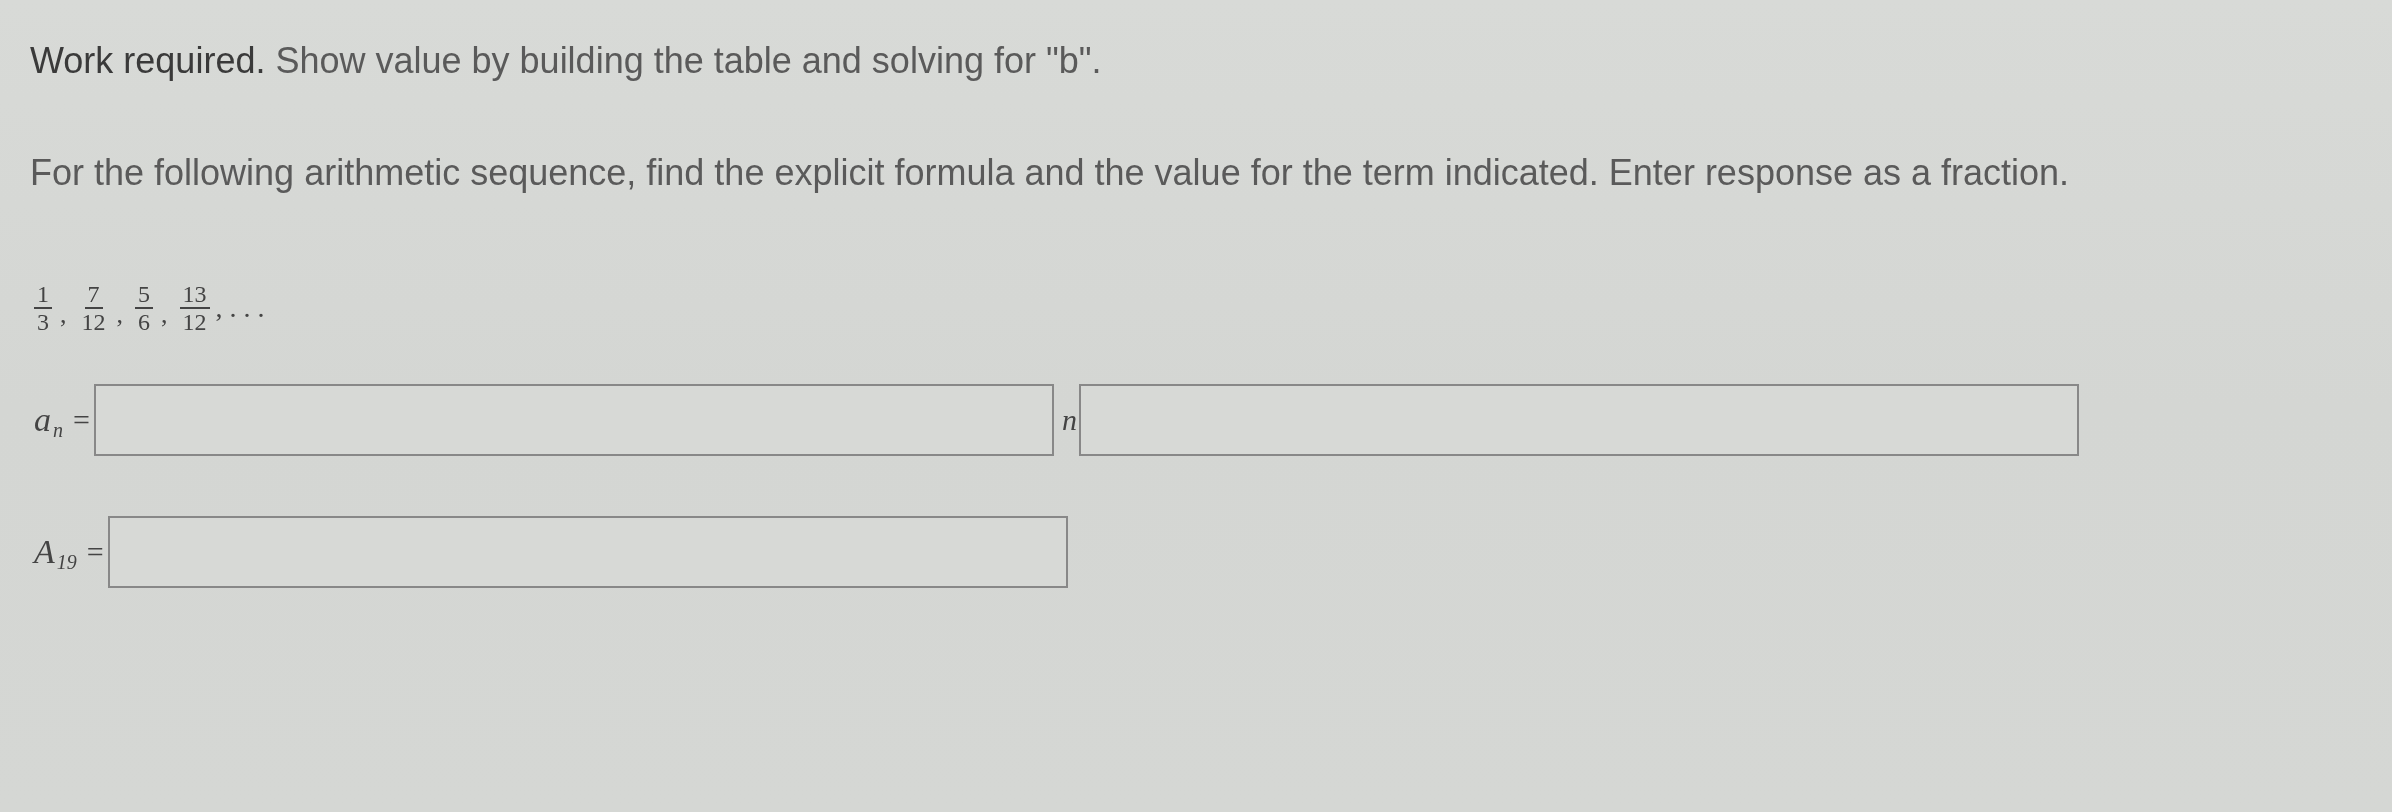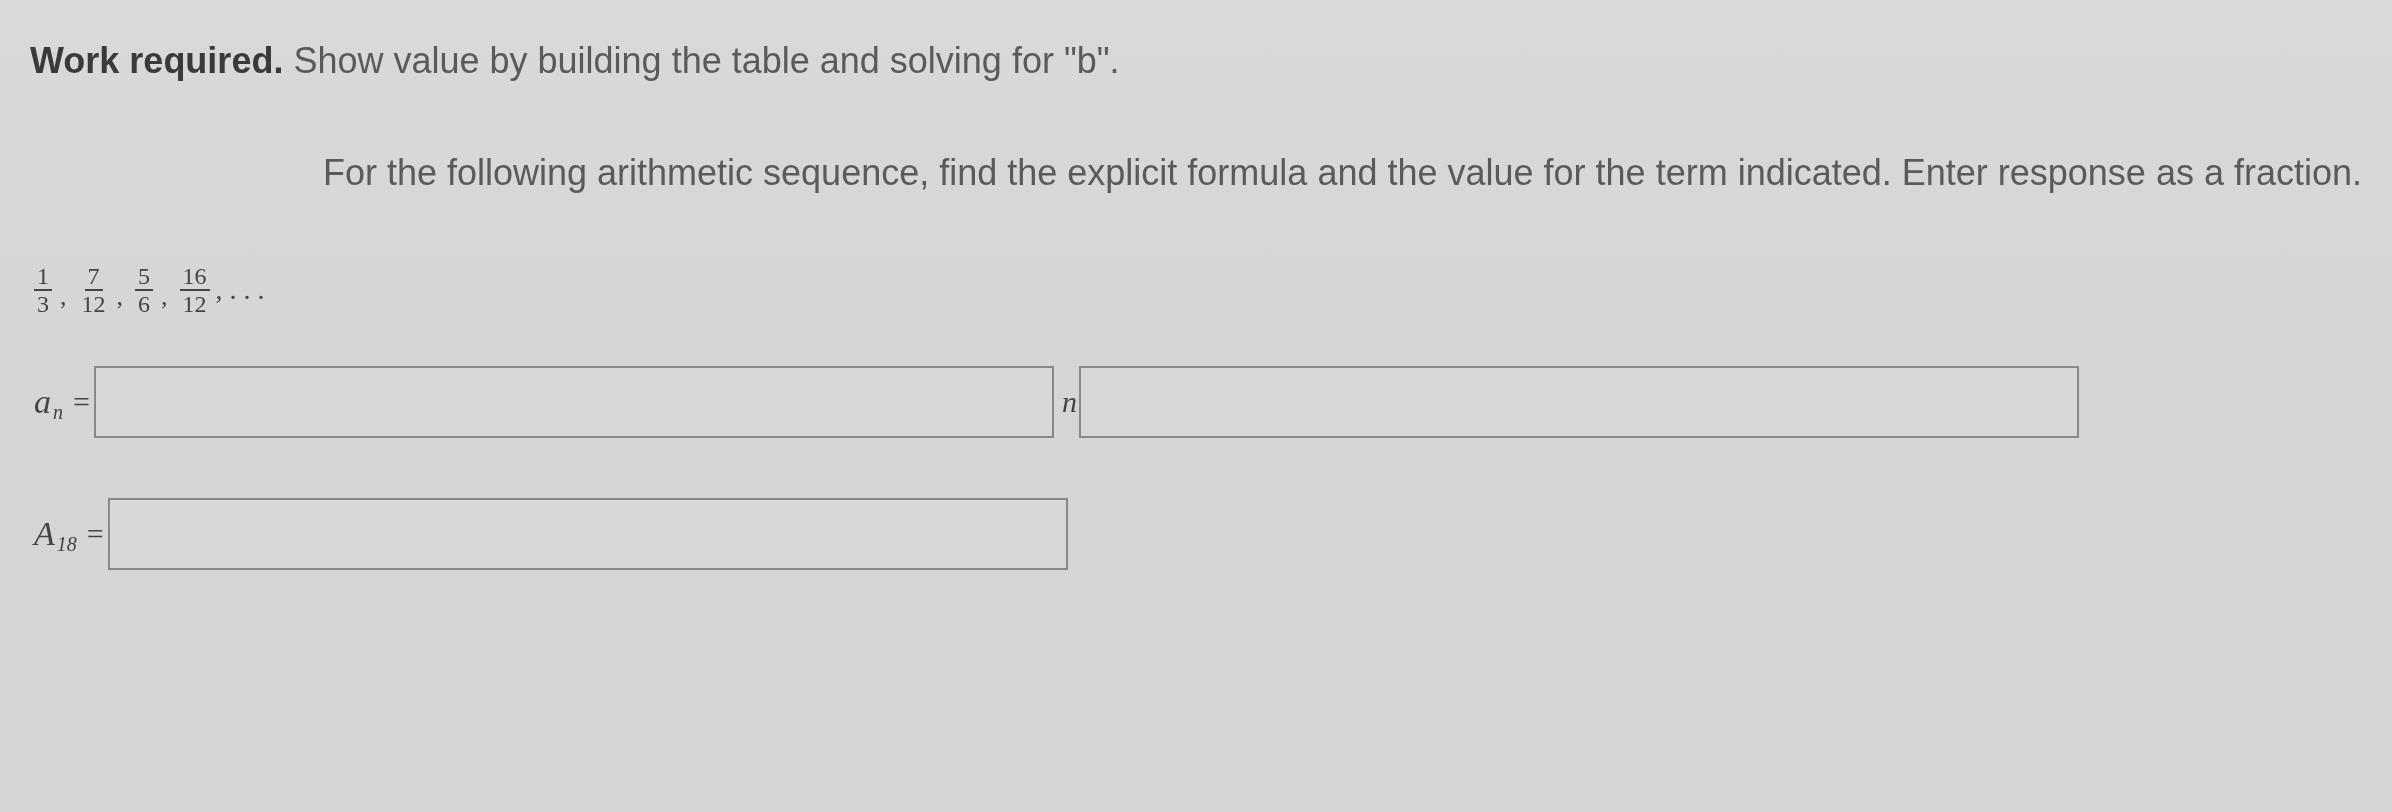--- a/index.html
+++ b/index.html
@@ -17,26 +17,25 @@
     background: linear-gradient(180deg, #d8dad7 0%, #d4d6d3 50%, #d5d7d4 100%);
     width: 100%;
     height: 100%;
     position: relative;
   }
   .line1 {
     font-size: 36px;
     margin-bottom: 70px;
     color: #5a5a5a;
   }
-  .line1 .bold { font-weight: bold; color: #3a3a3a; margin-top: 32px; }
+  .line1 .bold { font-weight: normal; color: #3a3a3a; margin-top: 32px; }
   .line2 {
     font-size: 36px;
-    margin-bottom: 70px;
+    margin-bottom: 88px;
     color: #5a5a5a;
-    text-align: right;
   }
   .sequence {
     font-family: "Times New Roman", serif;
     font-size: 28px;
     color: #444;
     display: flex;
     align-items: center;
     gap: 6px;
     margin-bottom: 50px;
     margin-left: 4px;
@@ -118,39 +117,39 @@
       <span class="num">7</span>
       <span class="den">12</span>
     </span>
     <span class="comma">,</span>
     <span class="frac">
       <span class="num">5</span>
       <span class="den">6</span>
     </span>
     <span class="comma">,</span>
     <span class="frac">
-      <span class="num">16</span>
+      <span class="num">13</span>
       <span class="den">12</span>
     </span>
     <span>, . . .</span>
   </div>
 
   <div class="answer-row">
     <span class="lbl">
       <span>a</span>
         <span class="sub">n</span>
     </span>
     <span class="eq">=</span>
     <input type="text" class="inputbox w1" value="" style="">
     <span class="nlabel">n</span>
     <input type="text" class="inputbox w2" value="" style="">
   </div>
 
   <div class="answer-row2">
     <span class="lbl">
       <span>A</span>
-        <span class="sub">18</span>
+        <span class="sub">19</span>
     </span>
     <span class="eq">=</span>
     <input type="text" class="inputbox w1" value="" style="">
   </div>
 
 </div>
 
 </body></html>

